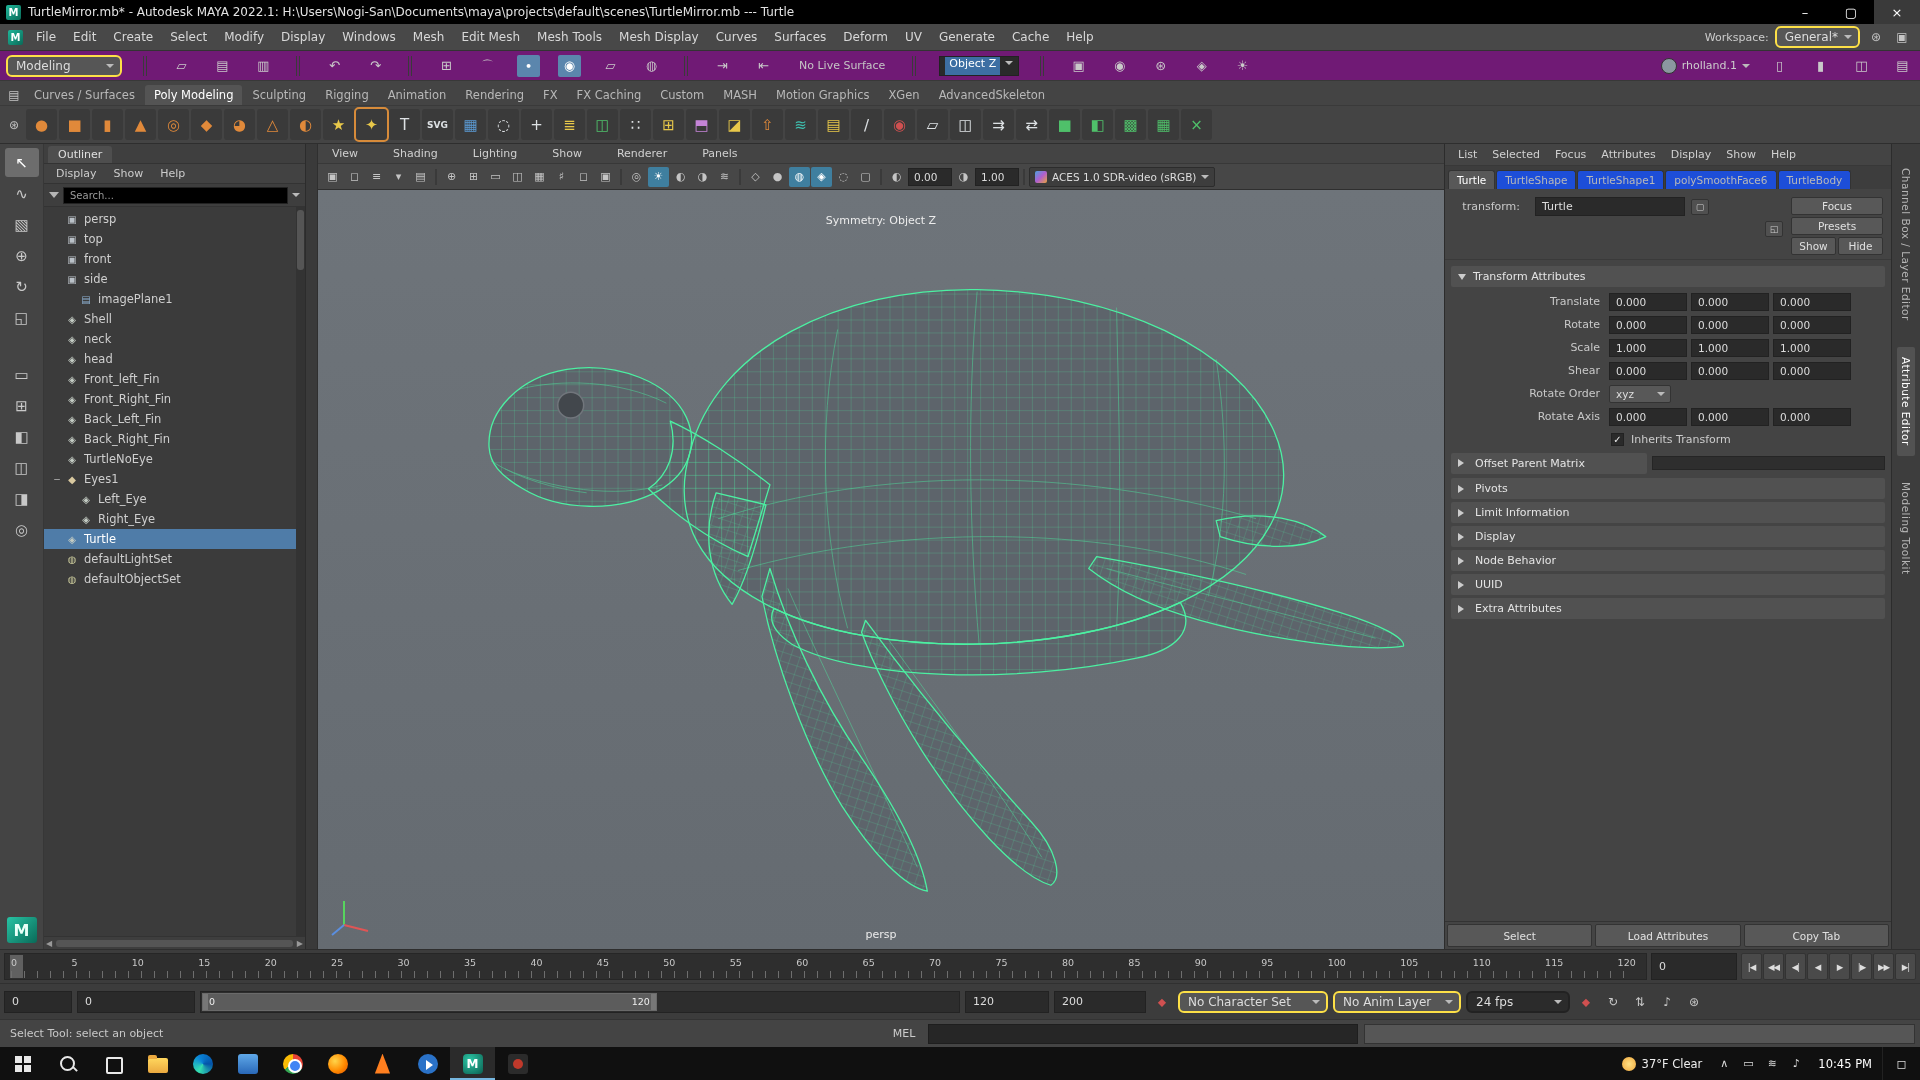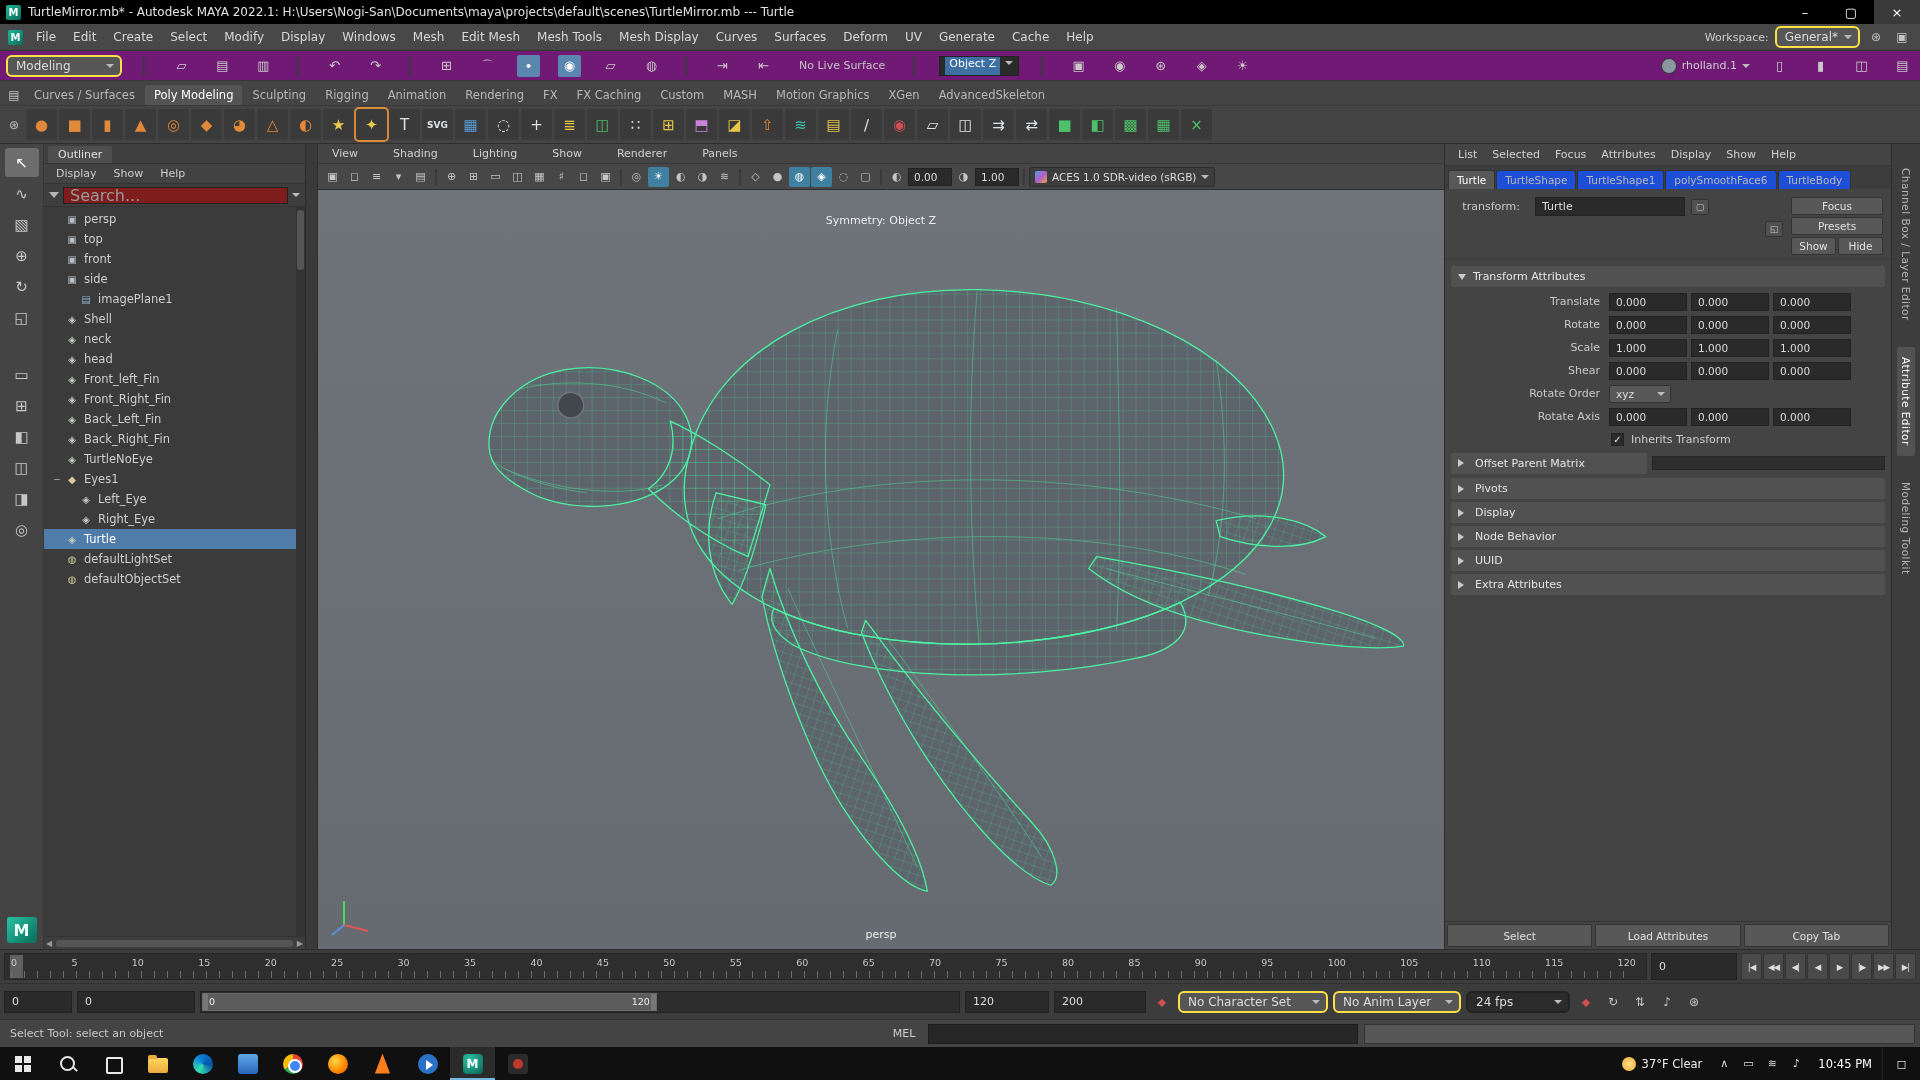--- a/index.html
+++ b/index.html
@@ -49,21 +49,21 @@
 .tool-gap{height:24px}
 .maya-mark{margin-top:auto;margin-bottom:6px;width:30px;height:26px;border-radius:3px;background:linear-gradient(135deg,#27c3a4,#0a6a58);color:#eafff8;font-weight:bold;font-size:16px;display:flex;align-items:center;justify-content:center}
 
 .outliner{flex:0 0 262px;background:#3b3b3b;border-right:1px solid #2c2c2c;display:flex;flex-direction:column}
 .ol-cap{flex:0 0 20px;background:#3f3f3f;display:flex;align-items:flex-end;padding-left:4px;border-bottom:1px solid #333}
 .ol-cap span{background:#4e4e4e;padding:2px 10px;font-size:11px;color:#e0e0e0;border-radius:3px 3px 0 0}
 .ol-menus{flex:0 0 20px;display:flex;gap:1px;padding:0 4px;align-items:center;background:#424242;border-bottom:1px solid #333}
 .ol-menu{padding:2px 8px;font-size:11px;color:#ccc}
 .ol-search{flex:0 0 23px;display:flex;align-items:center;padding:2px 5px;gap:4px;background:#3e3e3e;border-bottom:1px solid #333}
 .funnel{width:0;height:0;border:5px solid transparent;border-top:6px solid #b5b5b5;margin-top:5px}
-.sfield{flex:1;height:17px;background:#7f1d1d;border:1px solid #222;color:#9a9a9a;display:flex;align-items:center;padding:0 6px;font-size:16px}
+.sfield{flex:1;height:17px;background:#000000;border:1px solid #222;color:#9a9a9a;display:flex;align-items:center;padding:0 6px;font-size:10px}
 .ol-list{flex:1;position:relative;overflow:hidden;padding-top:2px}
 .ol-row{height:20px;display:flex;align-items:center;font-size:11.5px;color:#cfcfcf}
 .ol-row.selected{background:#4f7ca8;color:#fff}
 .ol-exp{width:14px;text-align:center;color:#bbb;font-size:9px;flex:0 0 auto}
 .ol-ico{width:16px;text-align:center;margin-right:4px;font-size:10px;flex:0 0 auto}
 .ol-ico.camera{color:#b9c0c7}.ol-ico.mesh{color:#c3cbc3}.ol-ico.group{color:#d9c9a0}
 .ol-ico.image{color:#8fb2d4}.ol-ico.set{color:#cfcf9f}
 .ol-vscroll{position:absolute;right:0;top:0;width:9px;height:100%;background:#333}
 .ol-vscroll::before{content:"";position:absolute;top:3px;left:1px;width:7px;height:60px;background:#555;border-radius:3px}
 .ol-hscroll{flex:0 0 13px;background:#3e3e3e;border-top:1px solid #333;display:flex;align-items:center;padding:0 2px;gap:2px;color:#999;font-size:8px}
@@ -1010,20 +1010,24 @@
             <span>Offset Parent Matrix</span>
           </div>
           <div class="ae-matrix"></div>
         </div>
 
           <div class="ae-sec">
             <span class="tri-r"></span>
             <span>Pivots</span>
           </div>
 
+          <div class="ae-sec">
+            <span class="tri-r"></span>
+            <span>Limit Information</span>
+          </div>
 
           <div class="ae-sec">
             <span class="tri-r"></span>
             <span>Display</span>
           </div>
 
           <div class="ae-sec">
             <span class="tri-r"></span>
             <span>Node Behavior</span>
           </div>

